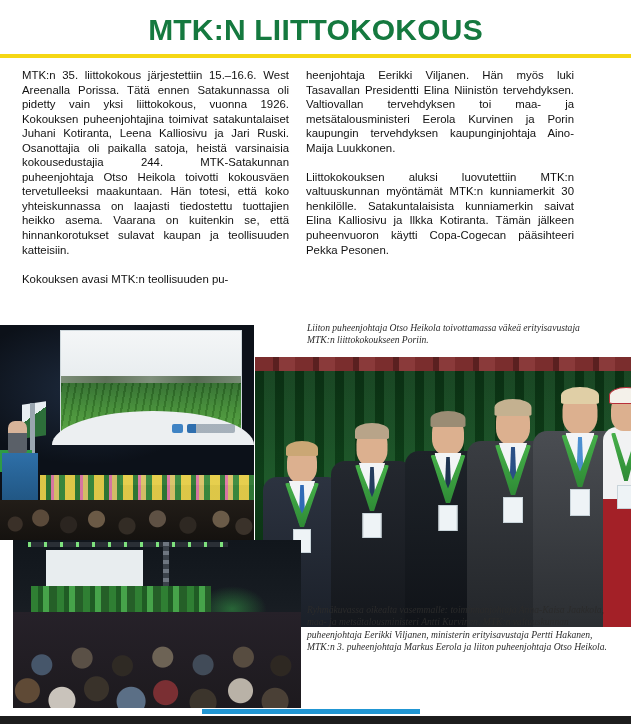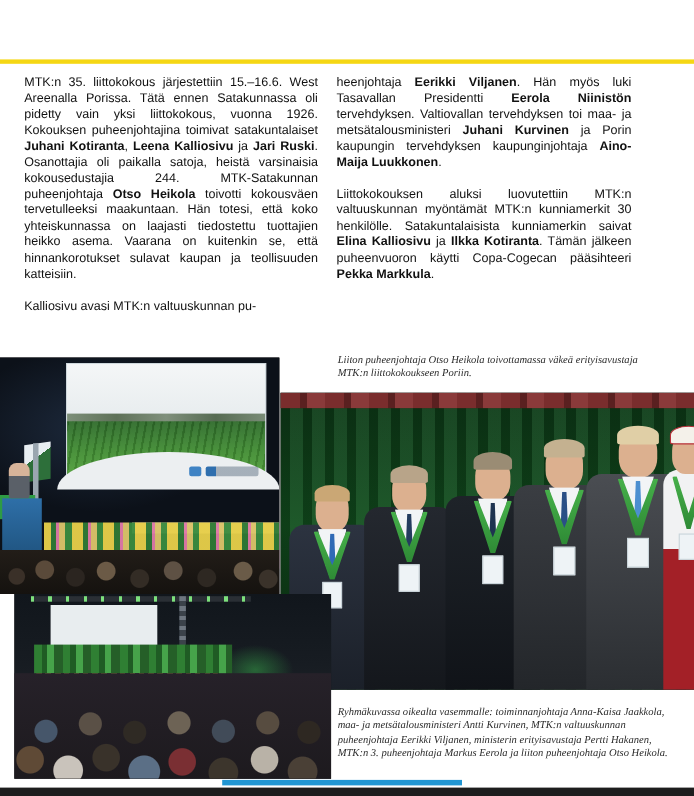--- a/index.html
+++ b/index.html
@@ -50,21 +50,21 @@
     font-size: 11.4px;
     line-height: 14.55px;
     text-align: justify;
     text-justify: inter-word;
     color: #111111;
     hyphens: manual;
   }
   #col-left  { left: 22px;  width: 267px; }
   #col-right { left: 306px; width: 268px; }
   .col p { margin: 0 0 14.5px 0; }
-  .col b { font-weight: bold; }
+  .col b { font-weight: normal; }
 
   
   .photo {
     position: absolute;
     overflow: hidden;
     background: #1a1a1a;
   }
 
   
   #photo-stage { left: 0; top: 325px; width: 254px; height: 215px; }
@@ -257,51 +257,52 @@
   
   .caption {
     position: absolute;
     font-family: "Liberation Serif", serif;
     font-style: italic;
     font-size: 9.6px;
     line-height: 12.4px;
     color: #2b2b2b;
   }
   #caption-top    { left: 307px; top: 322px; width: 300px; }
-  #caption-bottom { left: 307px; top: 642px; width: 300px; }
+  #caption-bottom { left: 307px; top: 604px; width: 300px; }
 
   
   #footer-accent {
     position: absolute;
     left: 202px; top: 709px; width: 218px; height: 5px;
     background: #2196d3;
   }
   #footer-bar {
     position: absolute;
     left: 0; top: 716px; width: 631px; height: 8px;
     background: #1d1d1d;
   }
 </style>
 </head>
 <body>
 
 <div id="page-header">
+  <div id="article-title">MTK:N LIITTOKOKOUS</div>
   <div id="header-rule"></div>
 </div>
 
 <div id="article-body">
 
   <div class="col" id="col-left">
     <p>MTK:n 35. liittokokous järjestettiin 15.–16.6. West Areenalla Porissa. Tätä ennen Satakunnassa oli pidetty vain yksi liittokokous, vuonna 1926. Kokouksen puheenjohtajina toimivat satakuntalaiset <b>Juhani Kotiranta</b>, <b>Leena Kalliosivu</b> ja <b>Jari Ruski</b>. Osanottajia oli paikalla satoja, heistä varsinaisia kokousedustajia 244. MTK-Satakunnan puheenjohtaja <b>Otso Heikola</b> toivotti kokousväen tervetulleeksi maakuntaan. Hän totesi, että koko yhteiskunnassa on laajasti tiedostettu tuottajien heikko asema. Vaarana on kuitenkin se, että hinnankorotukset sulavat kaupan ja teollisuuden katteisiin.</p>
-    <p>Kalliosivu avasi MTK:n valtuuskunnan pu-</p>
+    <p>Kokouksen avasi MTK:n teollisuuden pu-</p>
   </div>
 
   <div class="col" id="col-right">
-    <p>heenjohtaja <b>Eerikki Viljanen</b>. Hän myös luki Tasavallan Presidentti <b>Eerola Niinistön</b> tervehdyksen. Valtiovallan tervehdyksen toi maa- ja metsätalousministeri <b>Juhani Kurvinen</b> ja Porin kaupungin tervehdyksen kaupunginjohtaja <b>Aino-Maija Luukkonen</b>.</p>
-    <p>Liittokokouksen aluksi luovutettiin MTK:n valtuuskunnan myöntämät MTK:n kunniamerkit 30 henkilölle. Satakuntalaisista kunniamerkin saivat <b>Elina Kalliosivu</b> ja <b>Ilkka Kotiranta</b>. Tämän jälkeen puheenvuoron käytti Copa-Cogecan pääsihteeri <b>Pekka Markkula</b>.</p>
+    <p>heenjohtaja <b>Eerikki Viljanen</b>. Hän myös luki Tasavallan Presidentti <b>Elina Niinistön</b> tervehdyksen. Valtiovallan tervehdyksen toi maa- ja metsätalousministeri <b>Eerola Kurvinen</b> ja Porin kaupungin tervehdyksen kaupunginjohtaja <b>Aino-Maija Luukkonen</b>.</p>
+    <p>Liittokokouksen aluksi luovutettiin MTK:n valtuuskunnan myöntämät MTK:n kunniamerkit 30 henkilölle. Satakuntalaisista kunniamerkin saivat <b>Elina Kalliosivu</b> ja <b>Ilkka Kotiranta</b>. Tämän jälkeen puheenvuoron käytti Copa-Cogecan pääsihteeri <b>Pekka Pesonen</b>.</p>
   </div>
 
 </div>
 
 <div class="photo" id="photo-stage">
   <div class="hall-bg"></div>
   <div class="screen">
     <div class="sky"></div>
     <div class="treeline"></div>
     <div class="field"></div>

